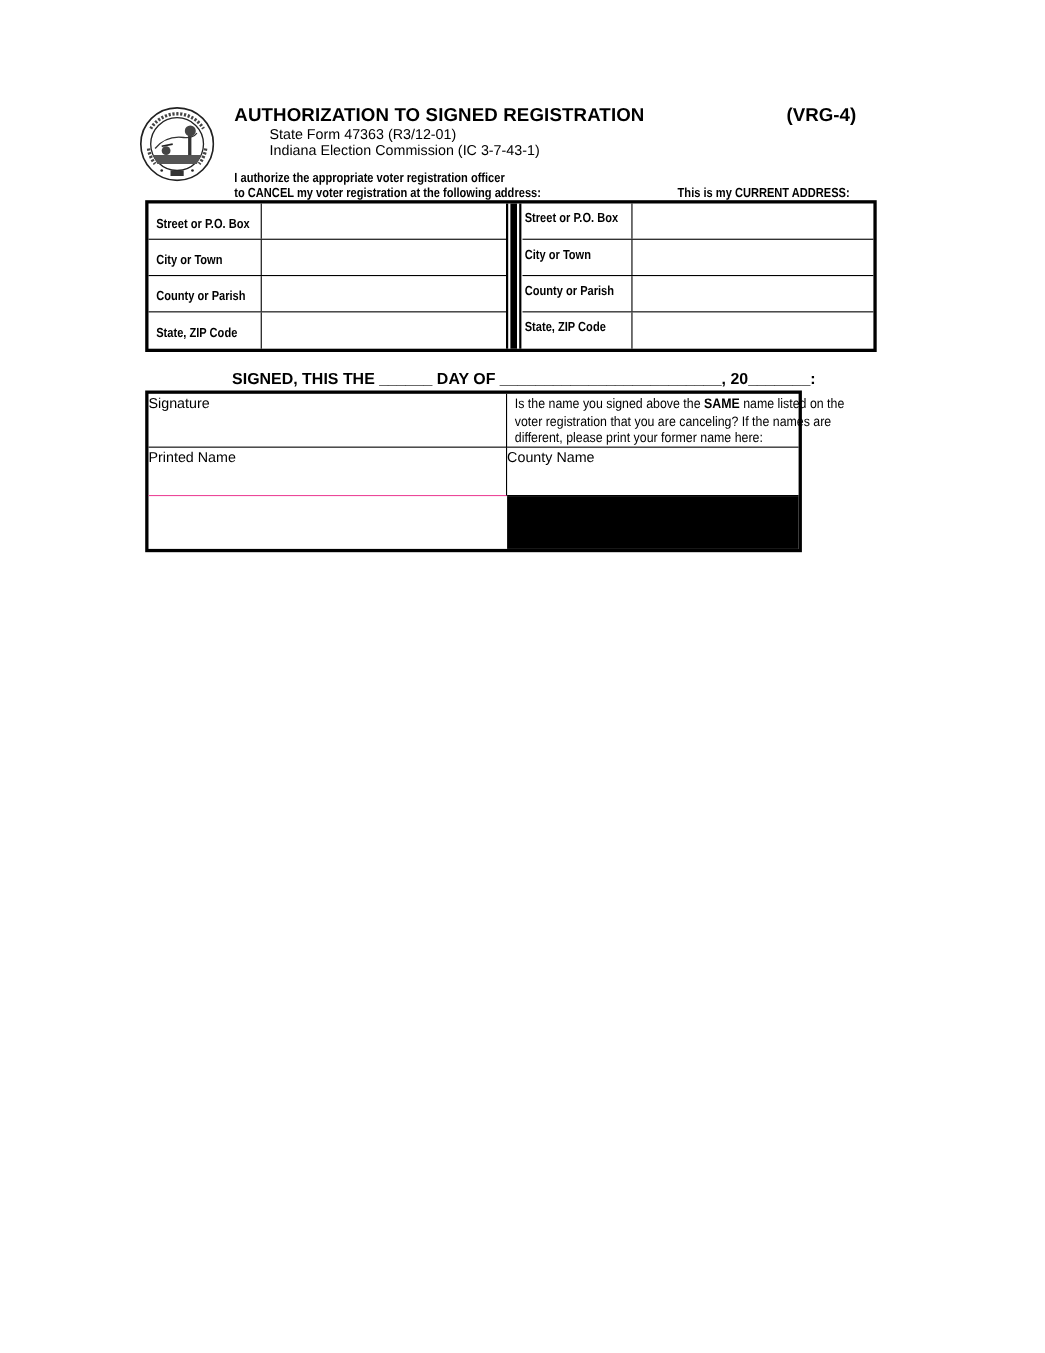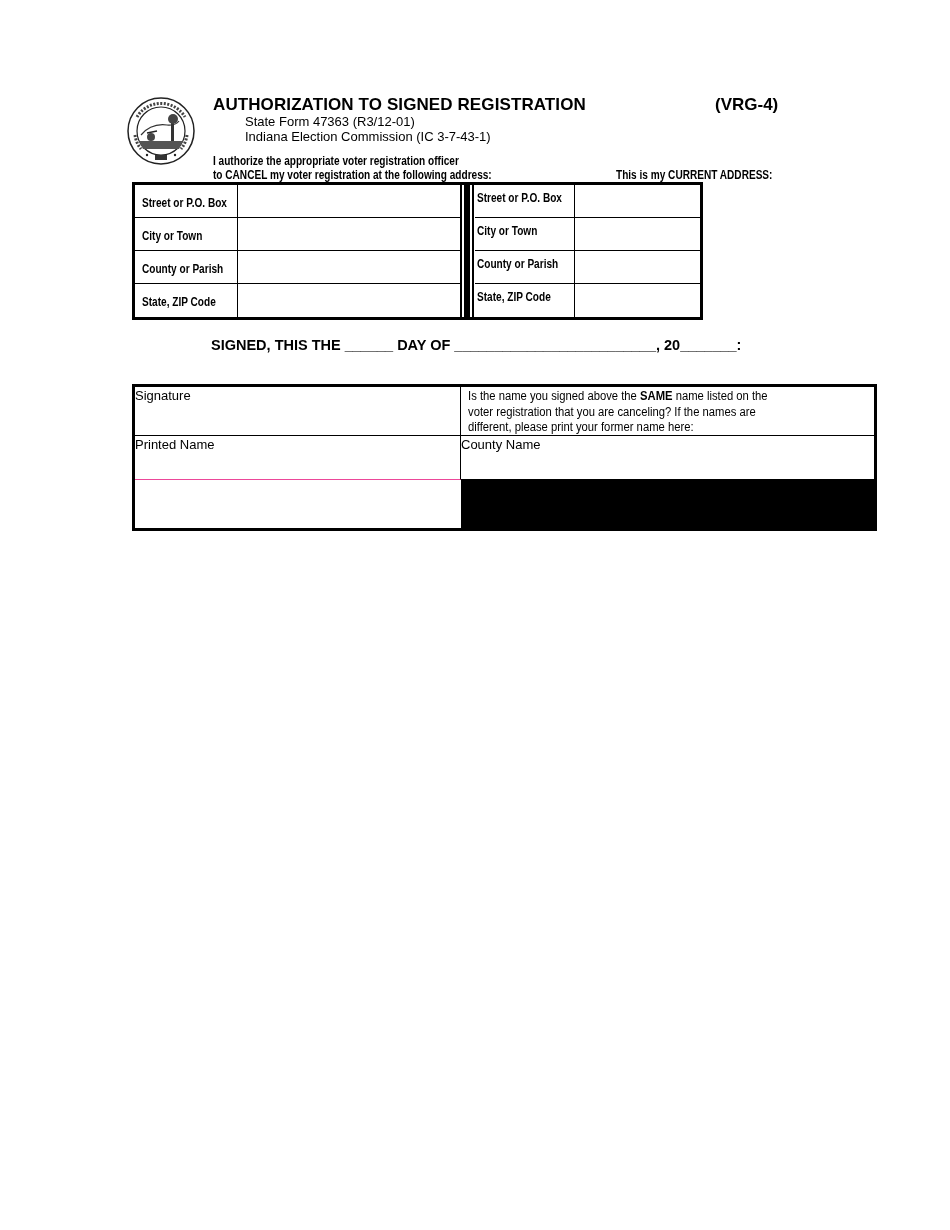--- a/index.html
+++ b/index.html
@@ -69,21 +69,21 @@
       transform-origin: left top;
       transform: scaleX(0.84);
       white-space: nowrap;
     }
 
     
     .addr {
       position: absolute;
       left: 132px;
       top: 182px;
-      width: 571px;
+      width: 665px;
       height: 138px;
       box-sizing: border-box;
       border: 3px solid #000;
     }
     .addr-half {
       position: absolute;
       top: 0;
       bottom: 0;
     }
     .addr-left { left: 0; width: 326px; }
@@ -148,22 +148,22 @@
       top: 337px;
       font-size: 14.5px;
       font-weight: bold;
       white-space: nowrap;
     }
 
     
     .sig {
       position: absolute;
       left: 132px;
-      top: 384px;
-      width: 745px;
+      top: 355px;
+      width: 597px;
       height: 147px;
       box-sizing: border-box;
       border: 3px solid #000;
     }
     .sig-cell {
       position: absolute;
       box-sizing: border-box;
       font-size: 13px;
     }
     .sig-sign { left: 0; top: 0; width: 326px; height: 49px; border-bottom: 1px solid #000; border-right: 1px solid #000; }

